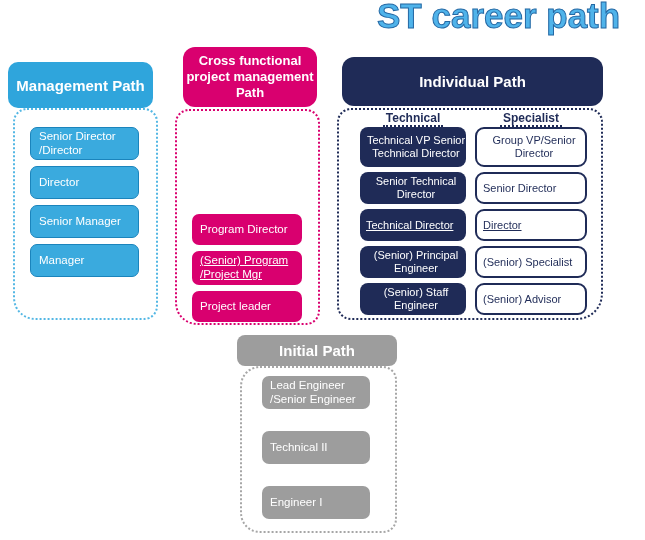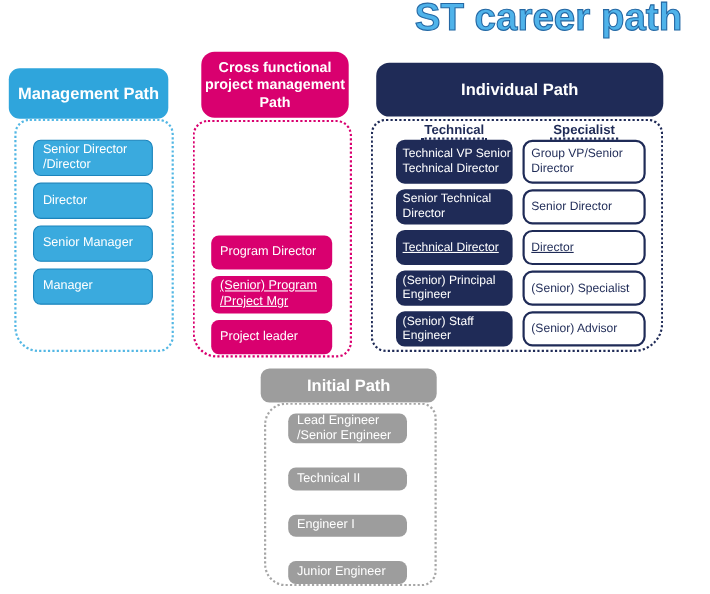--- a/index.html
+++ b/index.html
@@ -48,21 +48,21 @@
   .cross-item:nth-child(2){ height:34px;text-decoration:underline; }
   .cross-item:nth-child(3){ height:31px; }
 
   
   .indiv-hdr { left:342px; top:57px; width:261px; height:49px; background:#1F2B57; border-radius:12px; font-size:15px; }
   .indiv-body {
     left:337px; top:108px; width:266px; height:212px;
     border:2px dotted #1F2B57; border-radius:14px 14px 26px 14px;
     padding:2px 0 0 21px; display:flex; gap:9px;
   }
-  .subcol { display:flex; flex-direction:column; }
+  .subcol { display:flex; flex-direction:column;text-align:center; }
   .subcol-tech { width:106px; }
   .subcol-spec { width:112px; }
   .sublabel {
     display:table; margin:0 auto; height:13px; line-height:13px; padding:0 3px;
     font-weight:bold; font-size:12px; color:#1F2B57;
     border-bottom:2px dotted #1F2B57;
   }
   .subitems { display:flex; flex-direction:column; gap:5px; }
   .tech-item {
     width:106px; background:#1F2B57; border-radius:8px; color:#fff;
@@ -137,16 +137,15 @@
         <div class="spec-item">(Senior) Advisor</div>
       </div>
     </div>
   </div>
 
   <div class="hdr init-hdr">Initial Path</div>
   <div class="panel-body init-body">
     <div class="init-item">Lead Engineer /Senior Engineer</div>
     <div class="init-item">Technical II</div>
     <div class="init-item">Engineer I</div>
-    <div class="init-item">Junior Engineer</div>
   </div>
 
 </div>
 
 </body></html>

